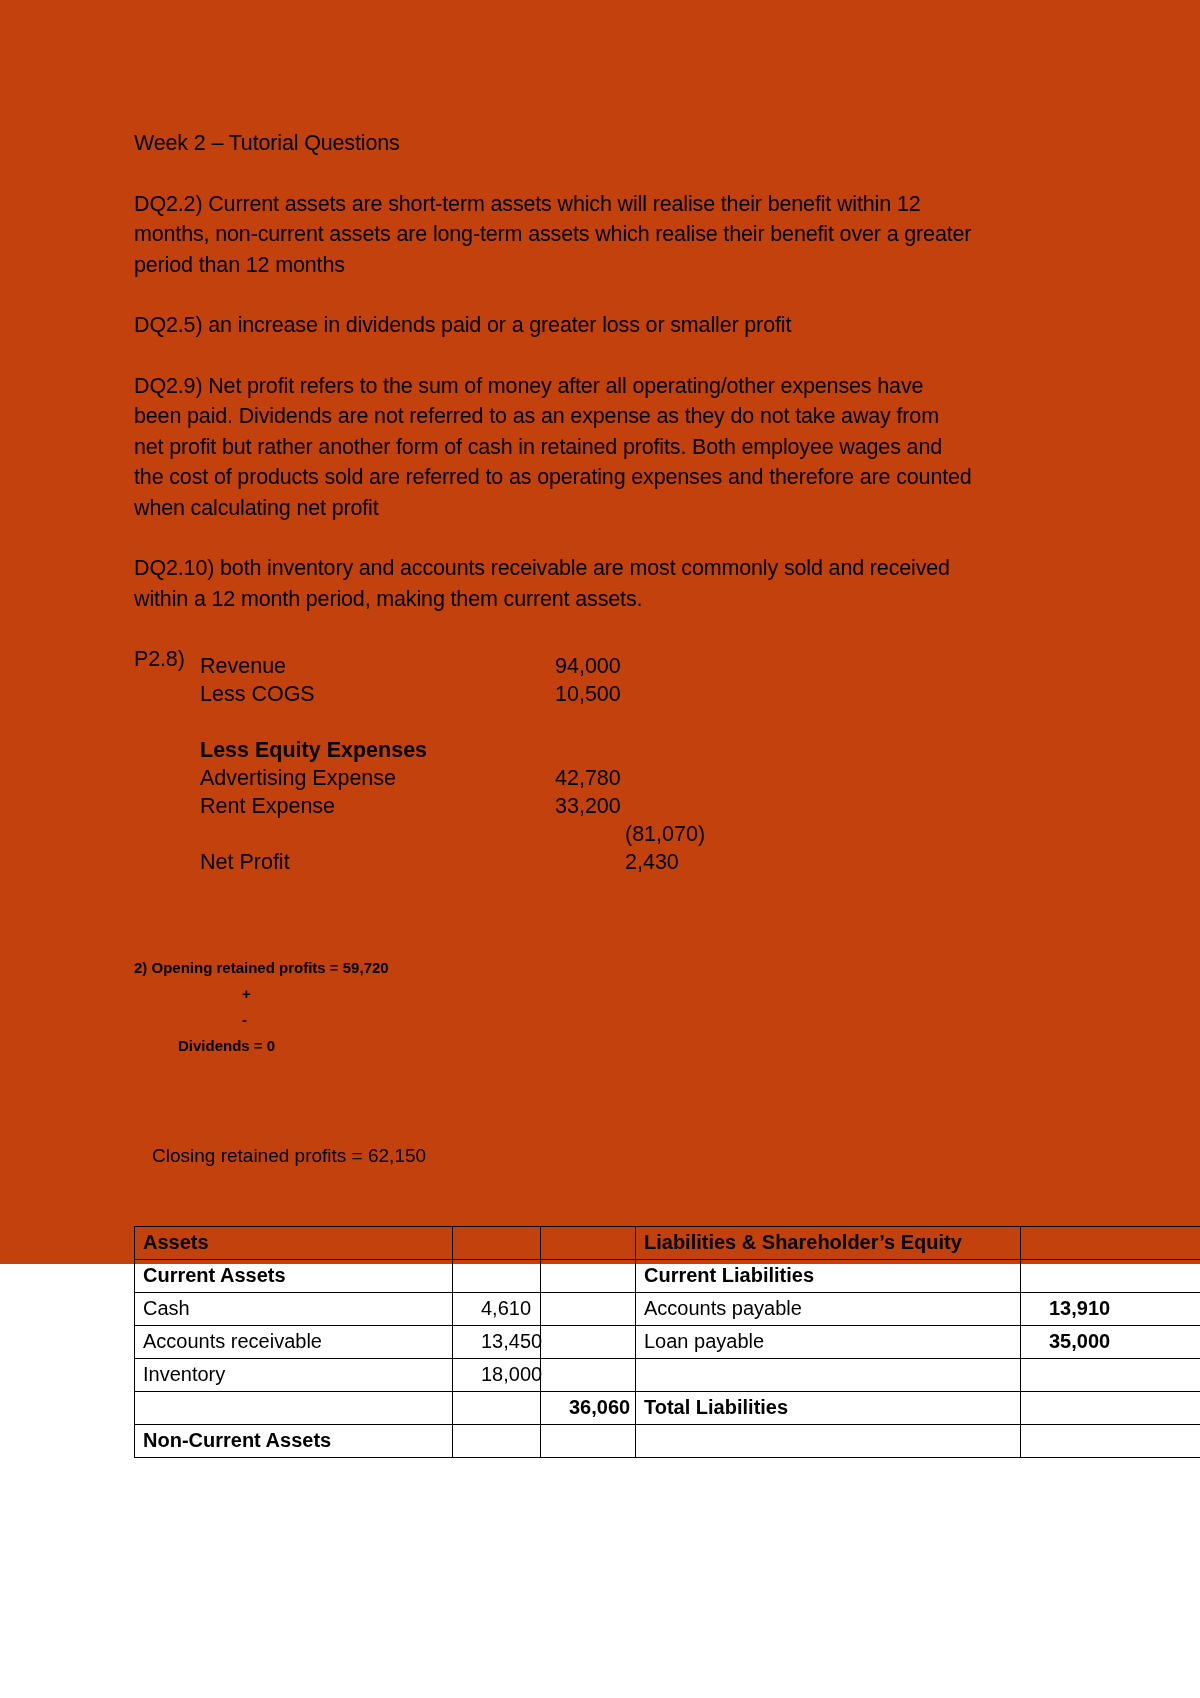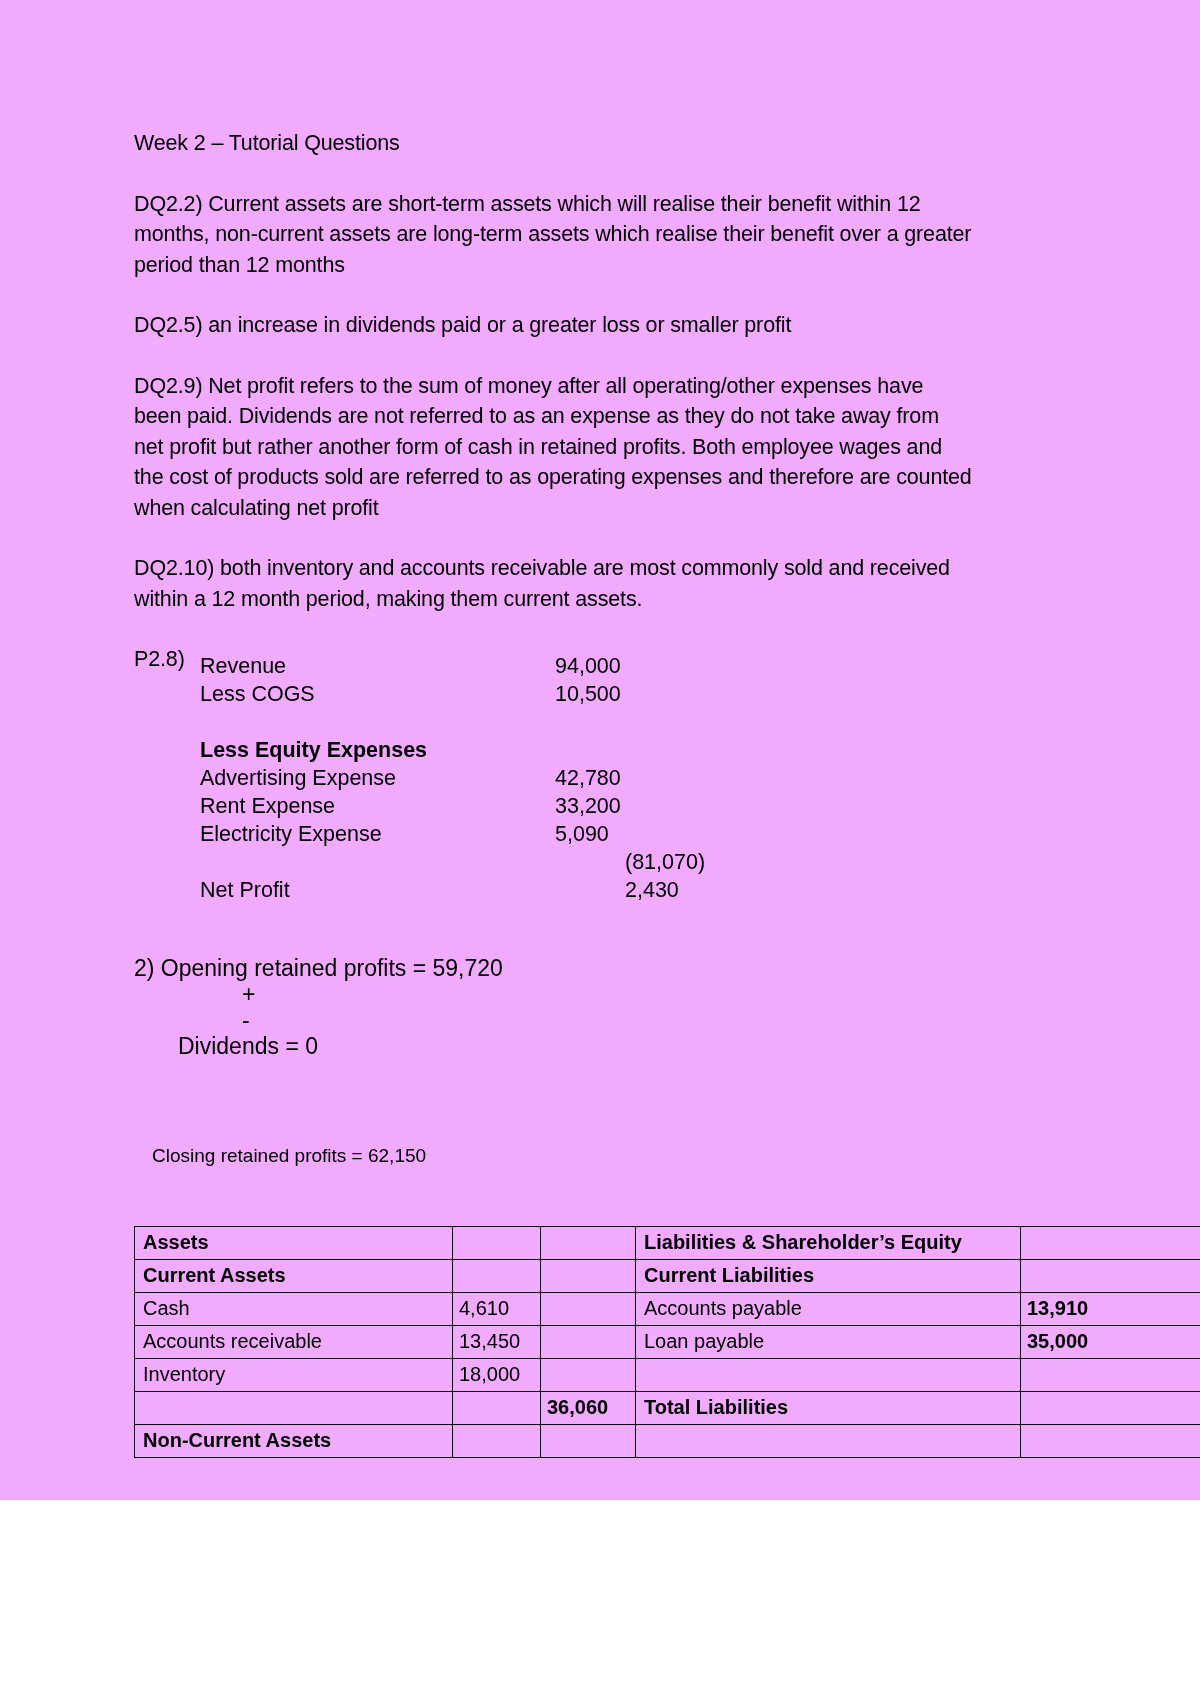--- a/index.html
+++ b/index.html
@@ -13,22 +13,22 @@
     position: relative;
     overflow: hidden;
     font-family: "Liberation Sans", sans-serif;
     color: #000000;
   }
 
   .page {
     position: absolute;
     left: 0; top: 0;
     width: 1200px;
-    height: 1500px;
-    background: #f0abfc;
+    height: 1264px;
+    background: #c2410c;
   }
 
   
   .doc {
     position: absolute;
     left: 134px;
     top: 128px;
     width: 1000px;
     font-size: 21.5px;
     line-height: 30.5px;
@@ -71,23 +71,24 @@
   }
   .stmt-val.indent { left: 420px; }
   .stmt-val.indent2 { left: 425px; }
   .stmt-blank { height: 28px; }
 
   
   .calc {
     position: absolute;
     left: 134px;
     top: 955px;
-    font-size: 23px;
+    font-size: 15px;
     line-height: 26px;
     width: 700px;
+    font-weight: bold;
   }
   .calc-line { height: 26px; white-space: nowrap; }
   .calc-line.op { padding-left: 108px; }
   .calc-line.ind { padding-left: 44px; }
   .calc-closing {
     position: absolute;
     left: 152px;
     top: 1145px;
     font-size: 19px;
     white-space: nowrap;
@@ -115,21 +116,21 @@
 
   table.bs td {
     border: 1.6px solid #000000;
     height: 28px;
     padding: 1px 6px 3px 8px;
     vertical-align: middle;
     white-space: nowrap;
     line-height: 24px;
   }
   table.bs td.b { font-weight: bold; }
-  table.bs td.num { text-align: left; padding-left: 6px; }
+  table.bs td.num { text-align: left; padding-left: 28px; }
 </style>
 </head>
 <body>
 
 <div class="page">
 
   <div class="doc">
 
     <p class="para">Week 2 – Tutorial Questions</p>
 
@@ -166,24 +167,20 @@
     <div class="stmt-row">
       <span class="stmt-label">Advertising Expense</span>
       <span class="stmt-val">42,780</span>
     </div>
 
     <div class="stmt-row">
       <span class="stmt-label">Rent Expense</span>
       <span class="stmt-val">33,200</span>
     </div>
 
-    <div class="stmt-row">
-      <span class="stmt-label">Electricity Expense</span>
-      <span class="stmt-val u">5,090</span>
-    </div>
 
     <div class="stmt-row">
       <span class="stmt-val indent2">(81,070)</span>
     </div>
 
     <div class="stmt-row">
       <span class="stmt-label">Net Profit</span>
       <span class="stmt-val indent2">2,430</span>
     </div>
 

